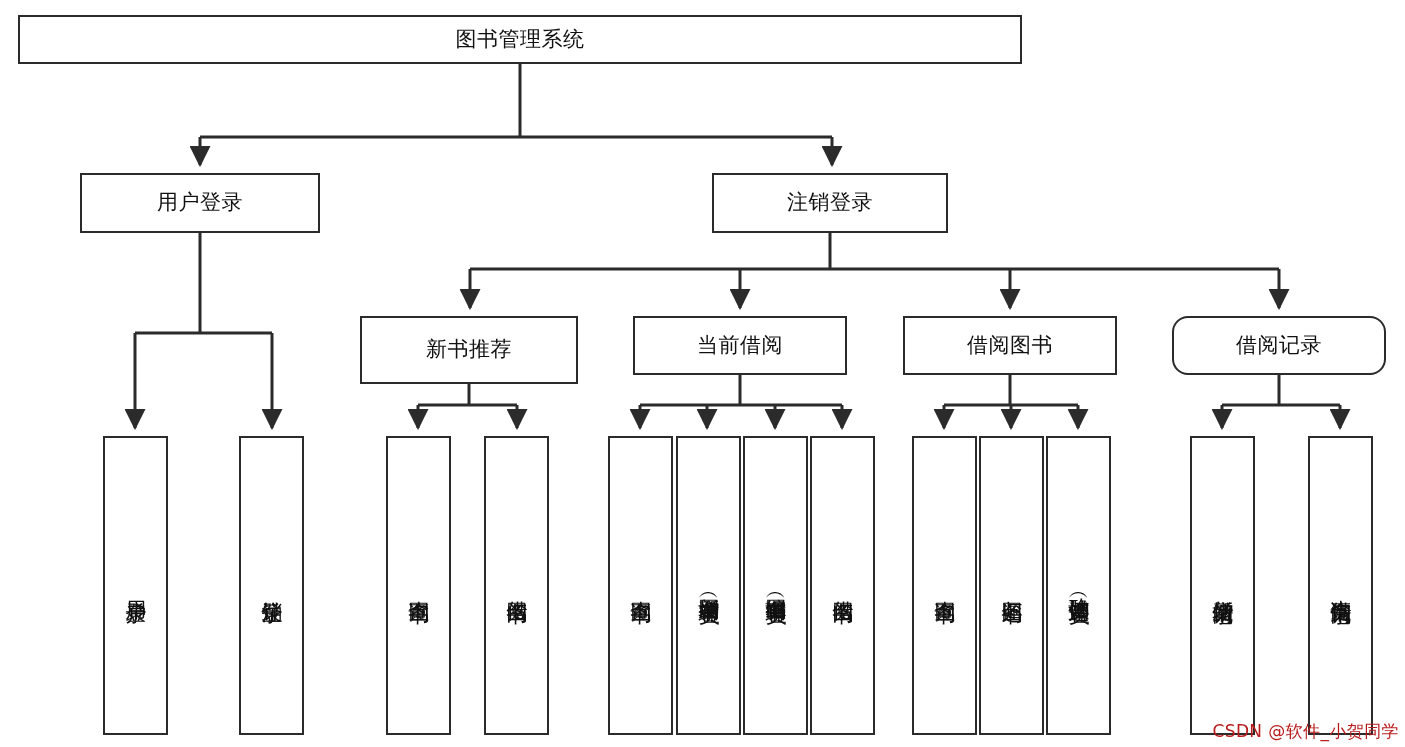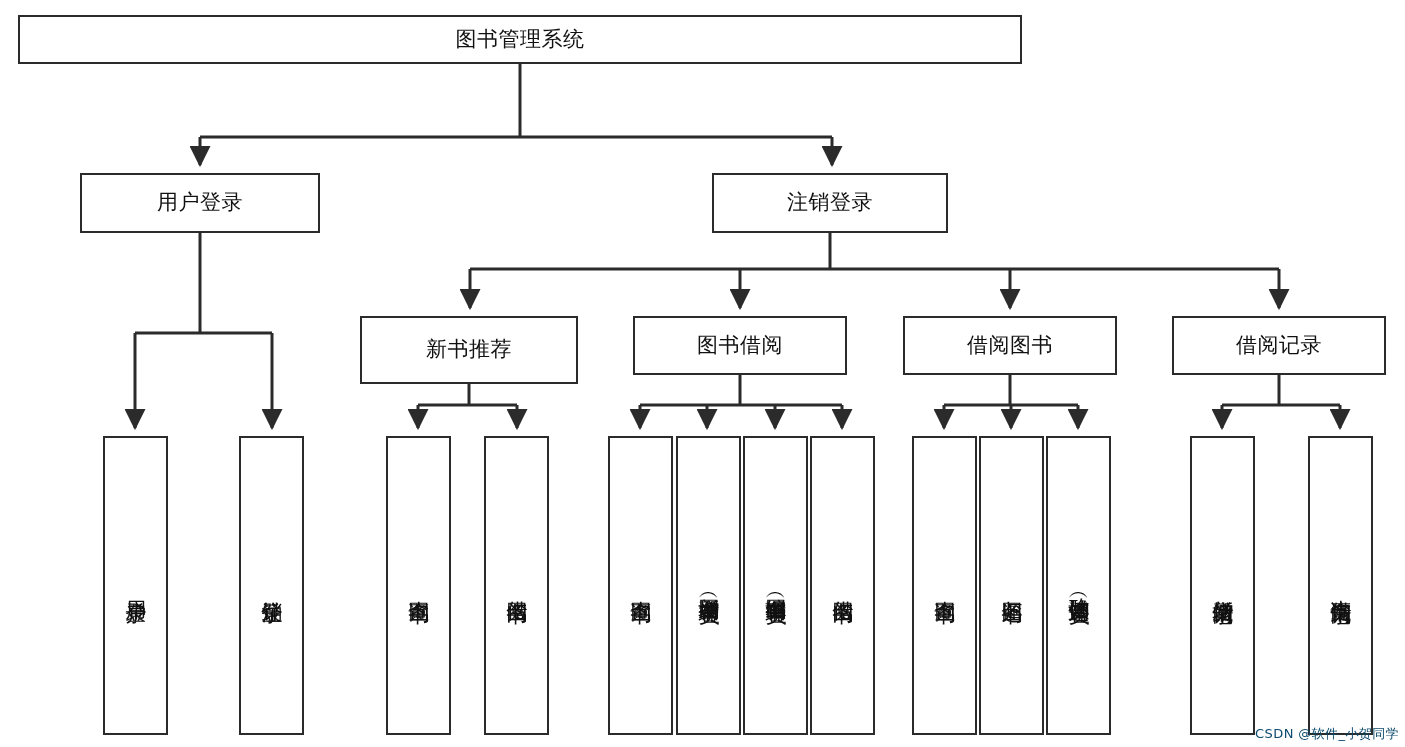--- a/index.html
+++ b/index.html
@@ -55,22 +55,22 @@
     white-space: nowrap;
     line-height: 1;
   }
   .node-root {
     font-size: 22px;
   }
   .watermark {
     position: absolute;
     right: 6px;
     bottom: 4px;
-    font-size: 13px;
-    color: #0c4a6e;
+    font-size: 17px;
+    color: #b91c1c;
     white-space: nowrap;
     letter-spacing: 0.4px;
   }
 </style>
 </head>
 <body>
 
 <div id="canvas">
 
   <svg class="edges" viewBox="0 0 1405 747" width="1405" height="747" xmlns="http://www.w3.org/2000/svg">
@@ -131,26 +131,26 @@
     <span>用户登录</span>
   </div>
   <div class="node horiz" style="left:712px; top:173px; width:236px; height:60px;">
     <span>注销登录</span>
   </div>
 
   <div class="node horiz" style="left:360px; top:316px; width:218px; height:68px;">
     <span>新书推荐</span>
   </div>
   <div class="node horiz" style="left:633px; top:316px; width:214px; height:59px;">
-    <span>图书借阅</span>
+    <span>当前借阅</span>
   </div>
   <div class="node horiz" style="left:903px; top:316px; width:214px; height:59px;">
     <span>借阅图书</span>
   </div>
-  <div class="node horiz" style="left:1172px; top:316px; width:214px; height:59px;">
+  <div class="node horiz" style="left:1172px; top:316px; width:214px; height:59px;border-radius:16px;">
     <span>借阅记录</span>
   </div>
 
   <div class="node vert" style="left:103px; top:436px; width:65px; height:299px;">
     <span class="vtext">用户登录</span>
   </div>
   <div class="node vert" style="left:239px; top:436px; width:65px; height:299px;">
     <span class="vtext">注销登录</span>
   </div>
 

